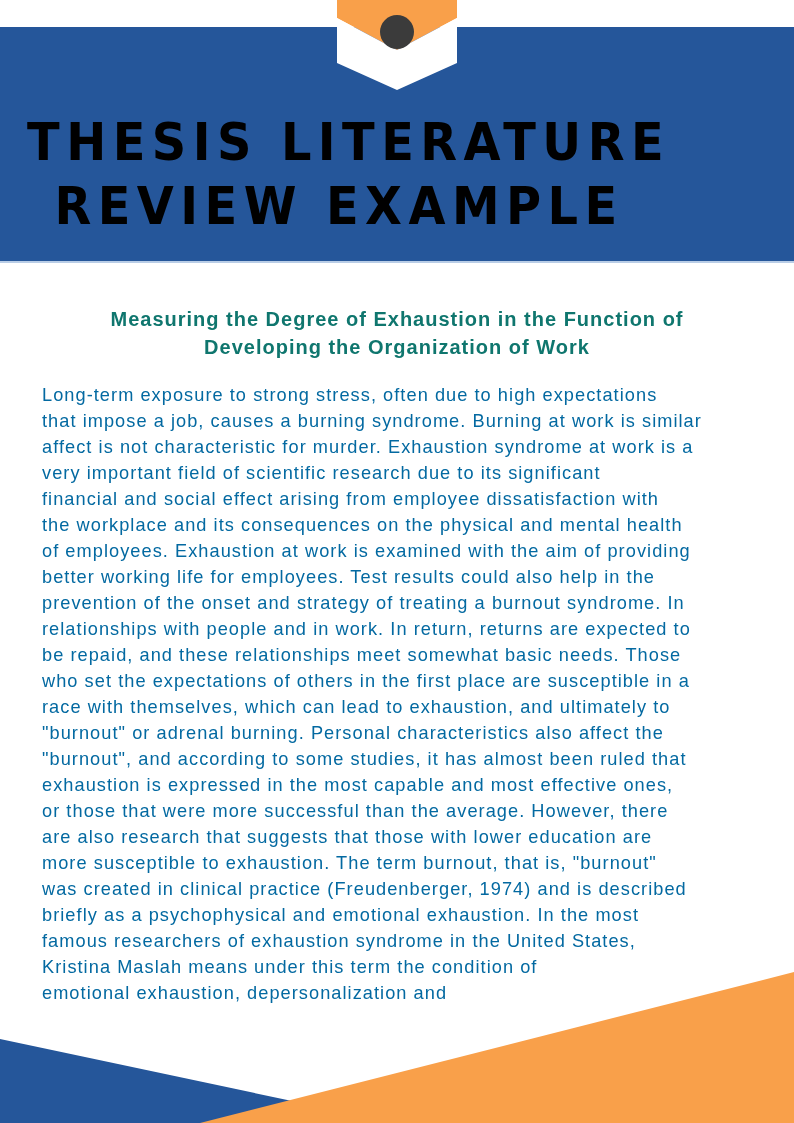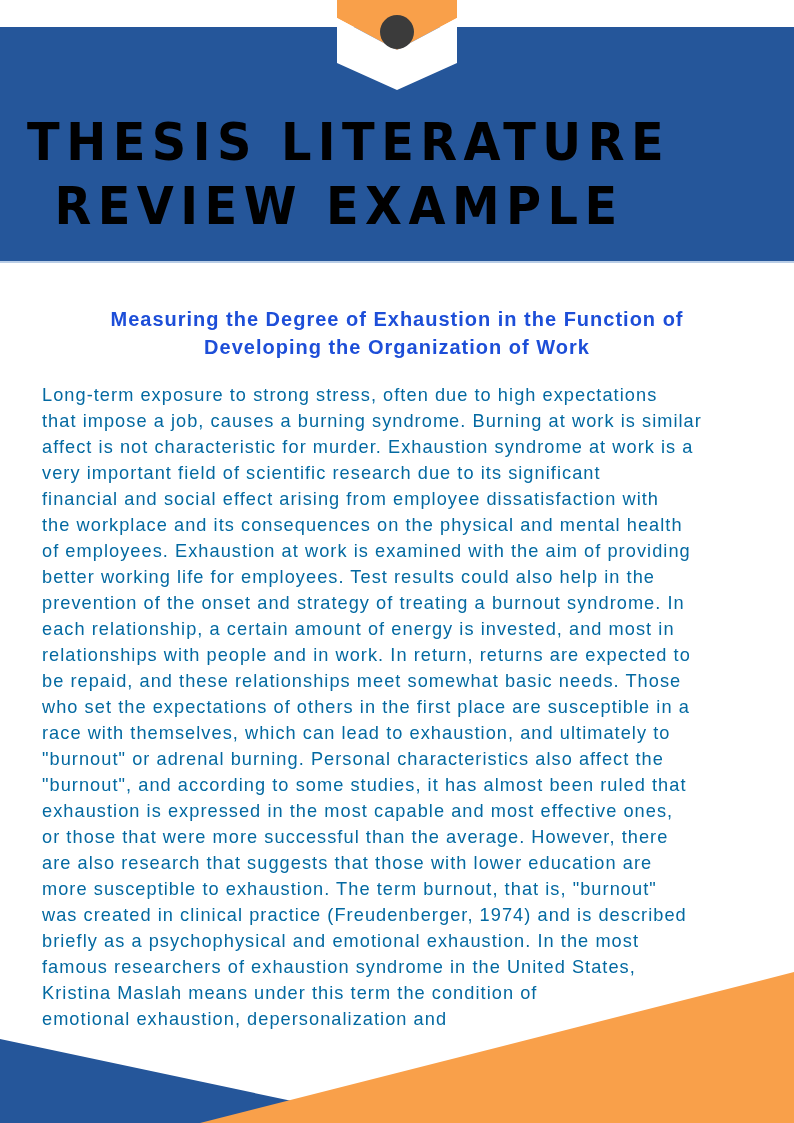--- a/index.html
+++ b/index.html
@@ -25,21 +25,21 @@
       letter-spacing: 7px;
       line-height: 64px;
       transform: scaleX(0.92);
       transform-origin: center;
       white-space: nowrap;
     }
 
     .subtitle {
       position: absolute; left: 40px; top: 305px; width: 714px;
       text-align: center;
-      color: #1d4ed8;
+      color: #0f766e;
       font-family: "Liberation Sans", sans-serif;
       font-weight: bold;
       font-size: 20px;
       line-height: 28px;
       letter-spacing: 1px;
     }
 
     .body-text {
       position: absolute; left: 42px; top: 382px; width: 718px;
       color: #0369a1;
@@ -100,21 +100,20 @@
 <div class="body-text">
   <span class="line">Long-term exposure to strong stress, often due to high expectations</span>
   <span class="line">that impose a job, causes a burning syndrome. Burning at work is similar</span>
   <span class="line">affect is not characteristic for murder. Exhaustion syndrome at work is a</span>
   <span class="line">very important field of scientific research due to its significant</span>
   <span class="line">financial and social effect arising from employee dissatisfaction with</span>
   <span class="line">the workplace and its consequences on the physical and mental health</span>
   <span class="line">of employees. Exhaustion at work is examined with the aim of providing</span>
   <span class="line">better working life for employees. Test results could also help in the</span>
   <span class="line">prevention of the onset and strategy of treating a burnout syndrome. In</span>
-  <span class="line">each relationship, a certain amount of energy is invested, and most in</span>
   <span class="line">relationships with people and in work. In return, returns are expected to</span>
   <span class="line">be repaid, and these relationships meet somewhat basic needs. Those</span>
   <span class="line">who set the expectations of others in the first place are susceptible in a</span>
   <span class="line">race with themselves, which can lead to exhaustion, and ultimately to</span>
   <span class="line">"burnout" or adrenal burning. Personal characteristics also affect the</span>
   <span class="line">"burnout", and according to some studies, it has almost been ruled that</span>
   <span class="line">exhaustion is expressed in the most capable and most effective ones,</span>
   <span class="line">or those that were more successful than the average. However, there</span>
   <span class="line">are also research that suggests that those with lower education are</span>
   <span class="line">more susceptible to exhaustion. The term burnout, that is, "burnout"</span>

